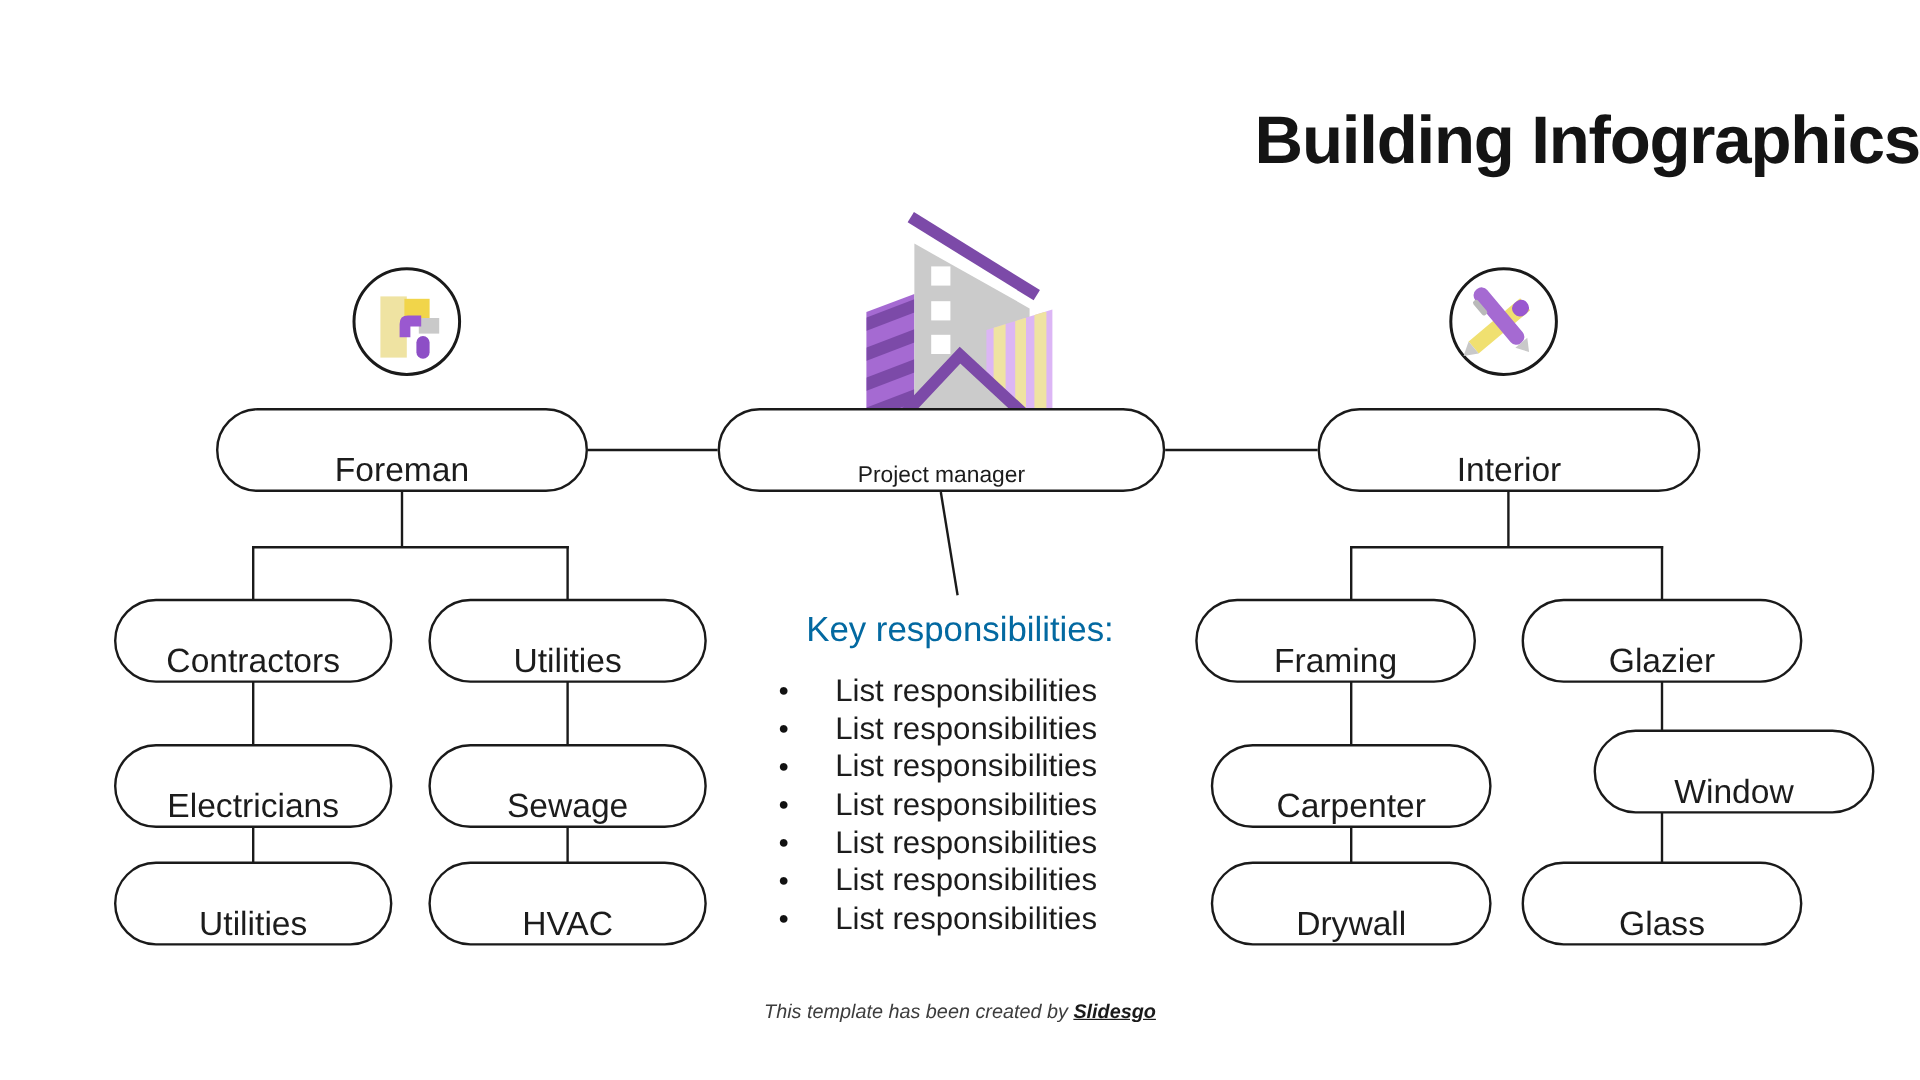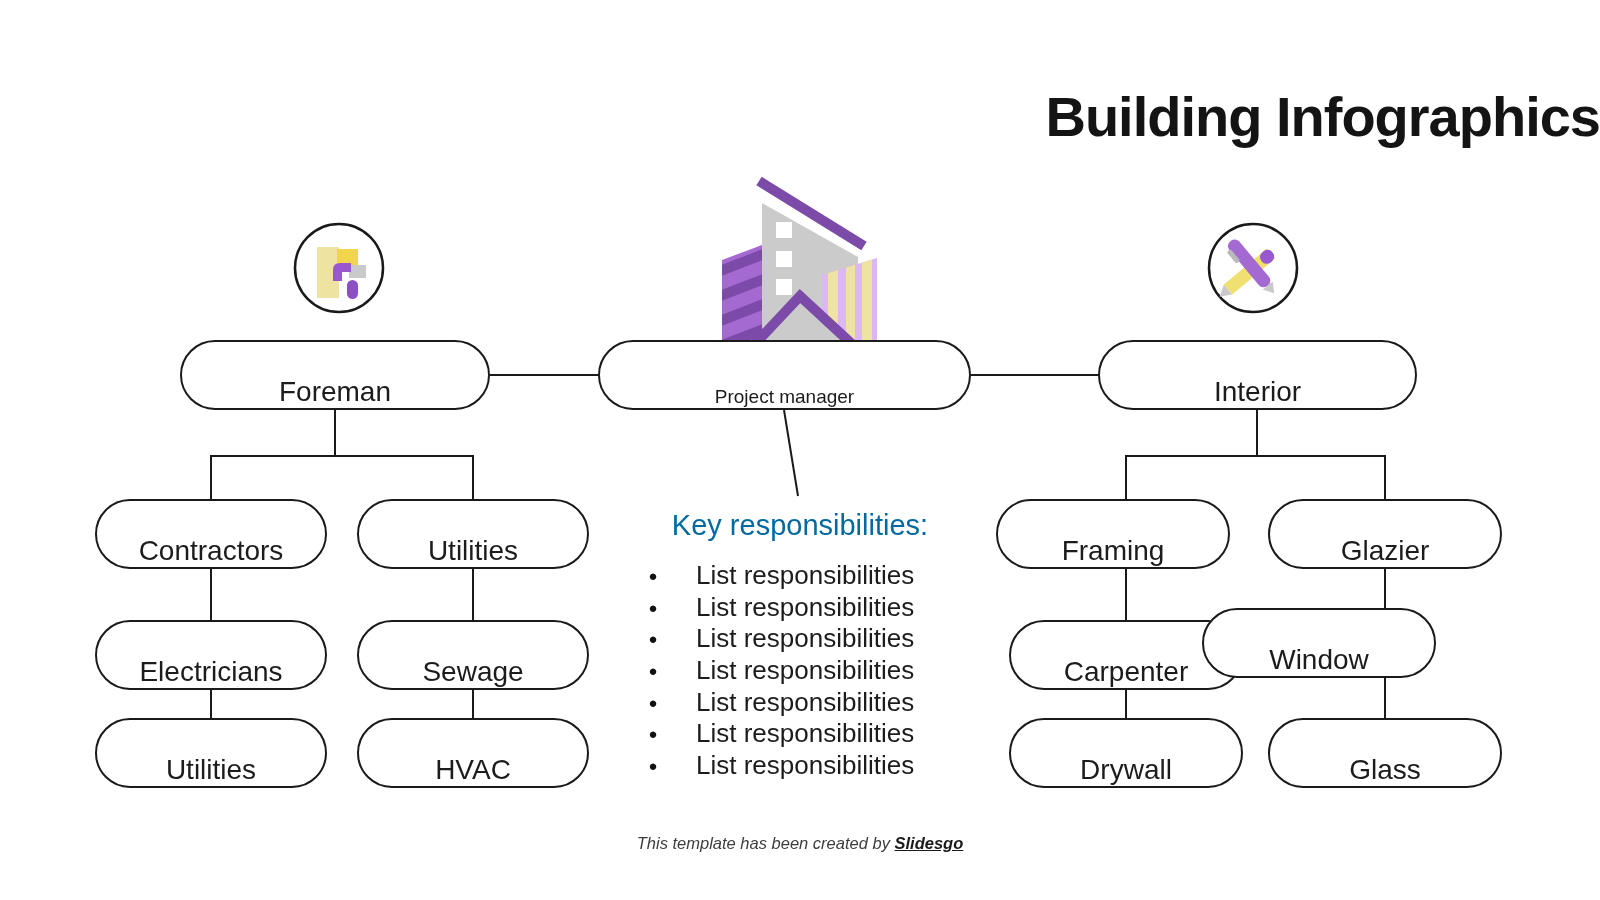--- a/index.html
+++ b/index.html
@@ -167,21 +167,21 @@
 
   <div class="pill" style="left:996px;top:499px;width:234px;">
     <span>Framing</span>
   </div>
   <div class="pill" style="left:1268px;top:499px;width:234px;">
     <span>Glazier</span>
   </div>
   <div class="pill" style="left:1009px;top:620px;width:234px;">
     <span>Carpenter</span>
   </div>
-  <div class="pill" style="left:1202px;top:608px;width:234px;">
+  <div class="pill" style="left:1328px;top:608px;width:234px;">
     <span>Window</span>
   </div>
   <div class="pill" style="left:1009px;top:718px;width:234px;">
     <span>Drywall</span>
   </div>
   <div class="pill" style="left:1268px;top:718px;width:234px;">
     <span>Glass</span>
   </div>
 
   <div class="resp-heading">Key responsibilities:</div>

